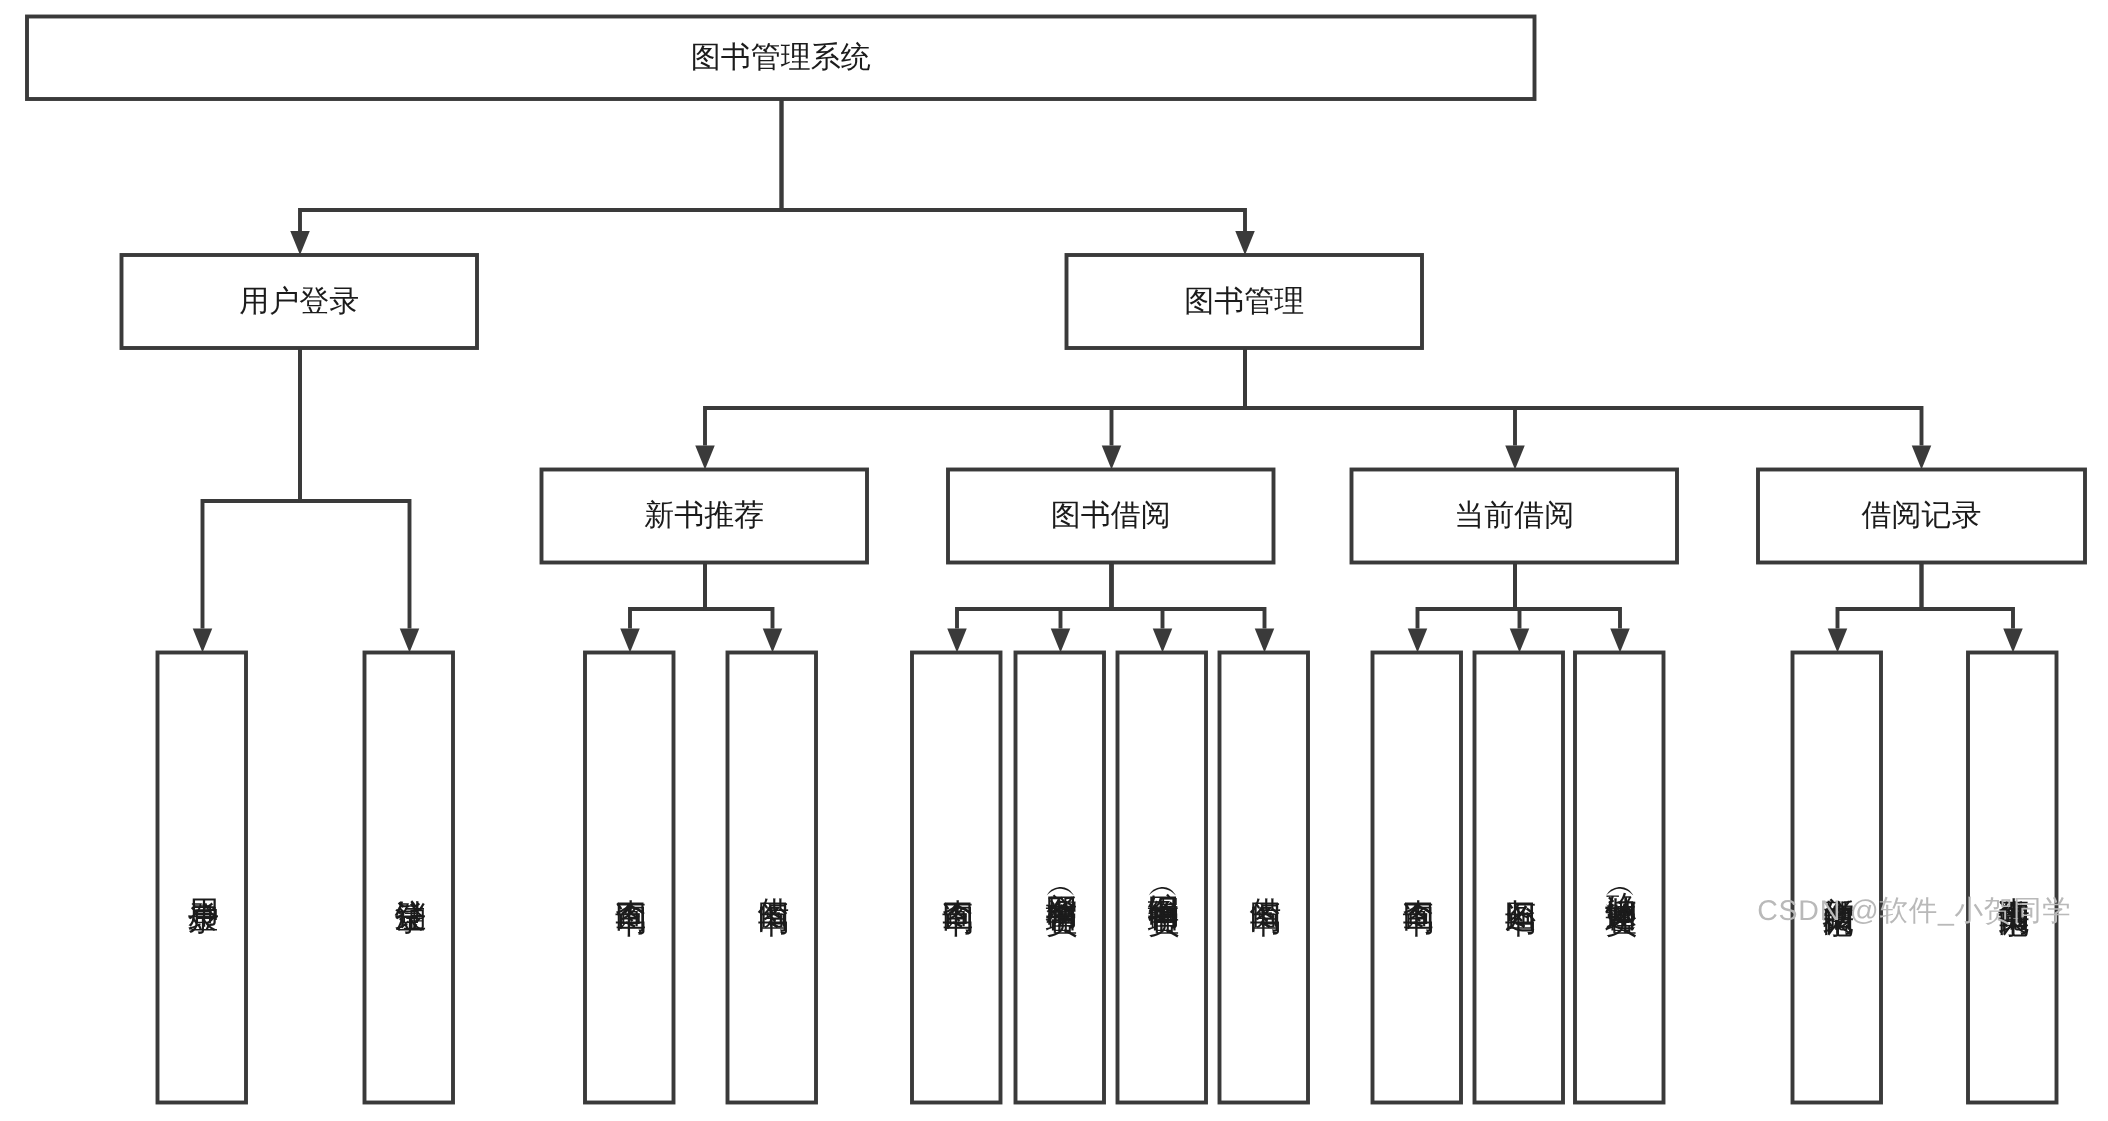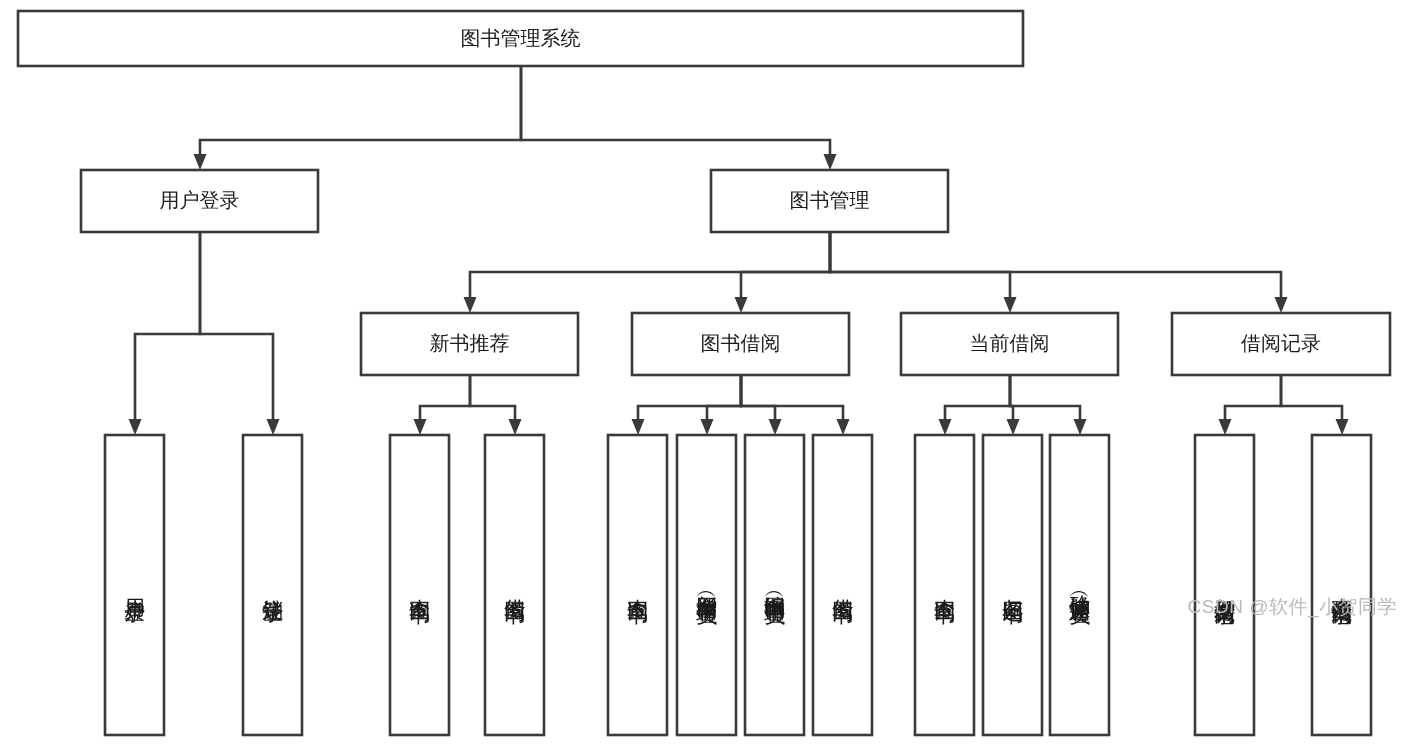--- a/index.html
+++ b/index.html
@@ -61,21 +61,21 @@
     display: flex;
     align-items: center;
     justify-content: center;
     text-align: center;
     white-space: nowrap;
     pointer-events: none;
     user-select: none;
   }
   .watermark {
     position: absolute;
-    right: 8px;
+    right: 24px;
     bottom: 4px;
     font-family: "Liberation Sans", "DejaVu Sans", sans-serif;
     font-size: 19px;
     color: #b9b9b9;
     letter-spacing: 0.5px;
     white-space: nowrap;
     user-select: none;
   }
 </style>
 </head>

